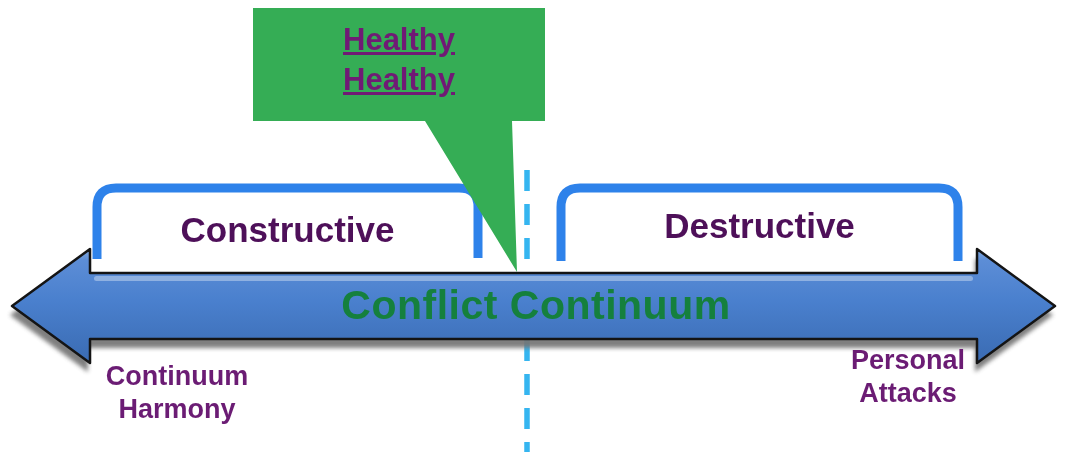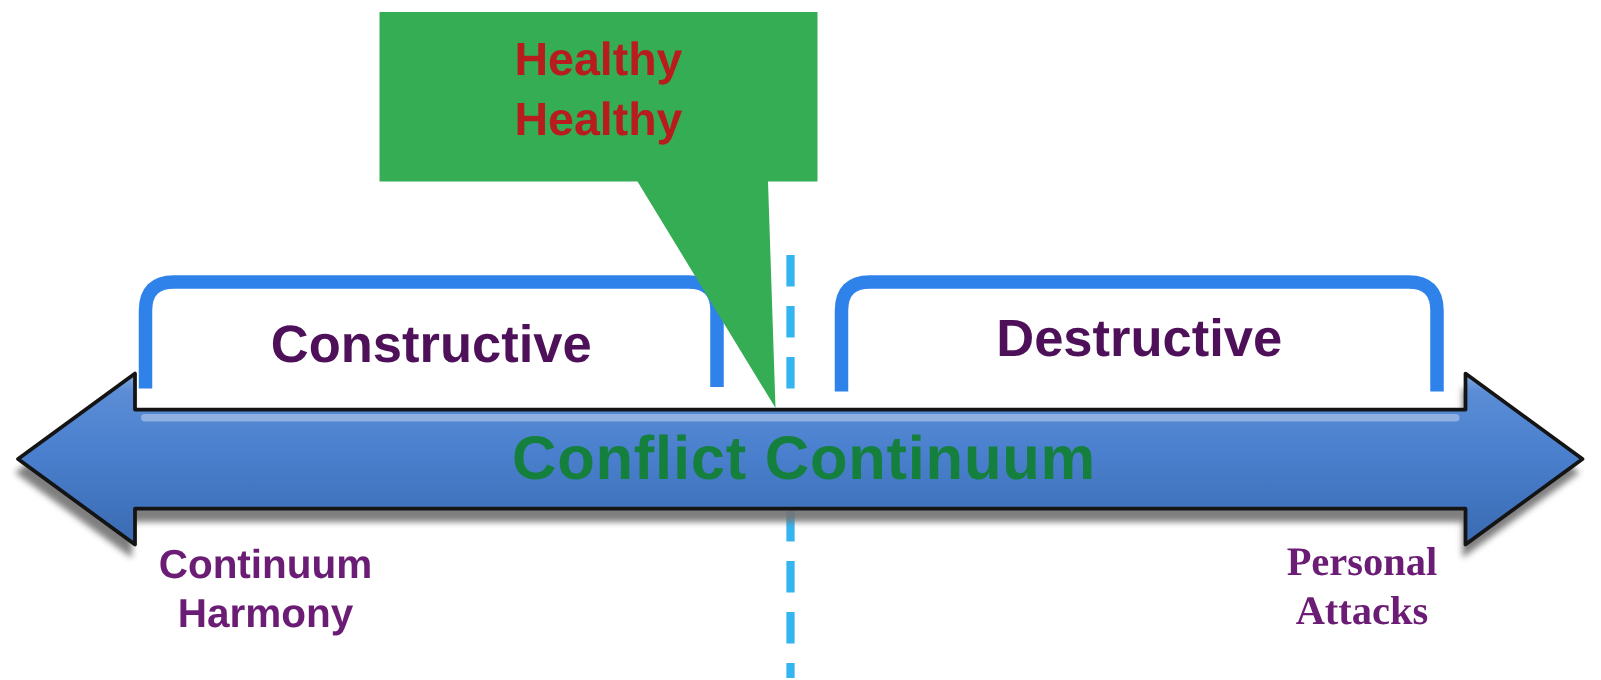--- a/index.html
+++ b/index.html
@@ -25,22 +25,23 @@
     text-align: center;
     font-weight: bold;
     white-space: nowrap;
   }
   .callout-label {
     left: 263px;
     top: 20px;
     width: 272px;
     font-size: 31px;
     line-height: 1.3;
-    color: #b91c1c;
+    color: #701a75;
     white-space: normal;
+    text-decoration: underline;
   }
   .zone-label {
     font-size: 35px;
     color: #4e1059;
   }
   .zone-label.left  { left: 97px;  top: 210px; width: 381px; }
   .zone-label.right { left: 561px; top: 206px; width: 397px; }
   .arrow-label {
     left: 95px;
     top: 282px;
@@ -49,21 +50,21 @@
     color: #15803d;
     letter-spacing: 0.5px;
   }
   .end-label {
     font-size: 27px;
     line-height: 1.22;
     color: #6b1c74;
     white-space: normal;
   }
   .end-label.left  { left: 72px;  top: 360px; width: 210px; }
-  .end-label.right { left: 803px; top: 358px; width: 210px; font-family: Liberation Serif, serif; }
+  .end-label.right { left: 803px; top: 344px; width: 210px; }
 </style>
 </head>
 <body>
 
 <div class="canvas">
 
   <svg width="1067" height="453" viewBox="0 0 1067 453">
     <defs>
       <linearGradient id="arrowGrad" x1="0" y1="0" x2="0" y2="1">
         <stop offset="0%" stop-color="#86ace0"></stop>

